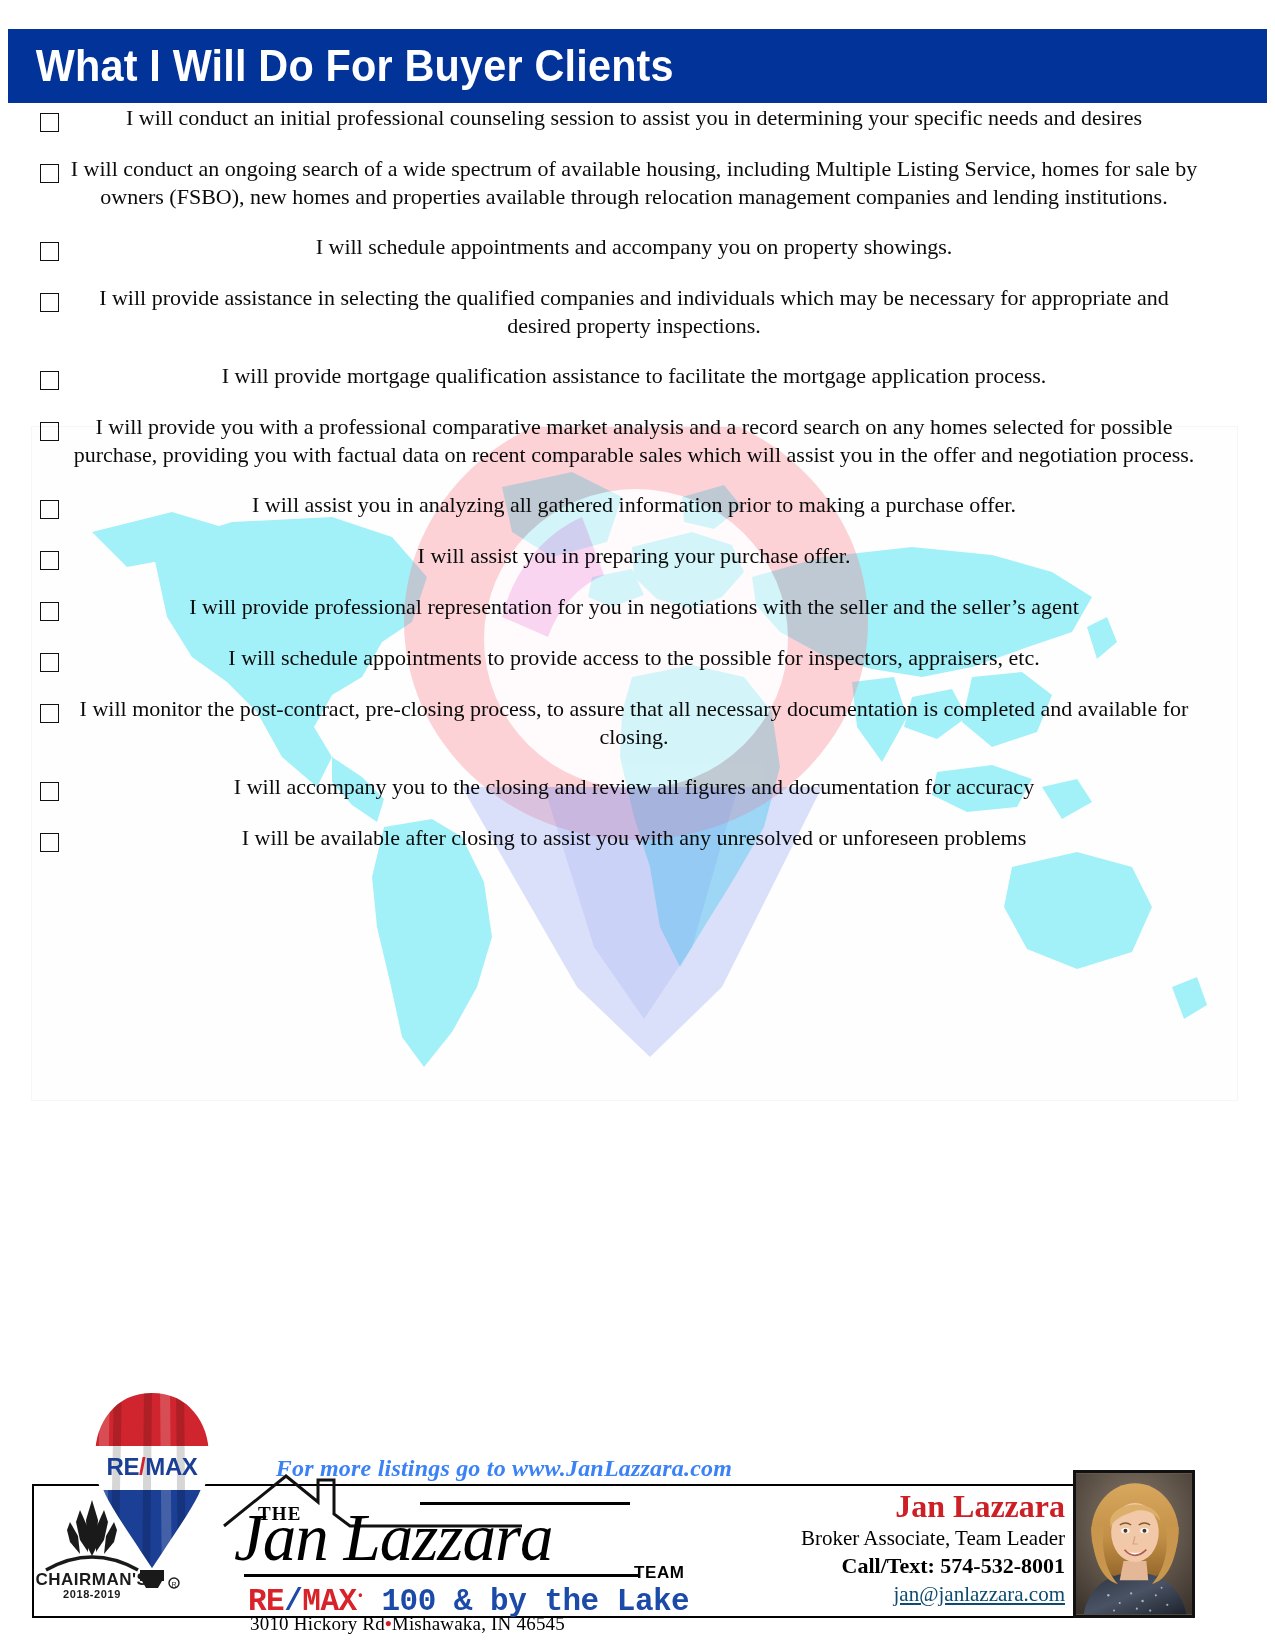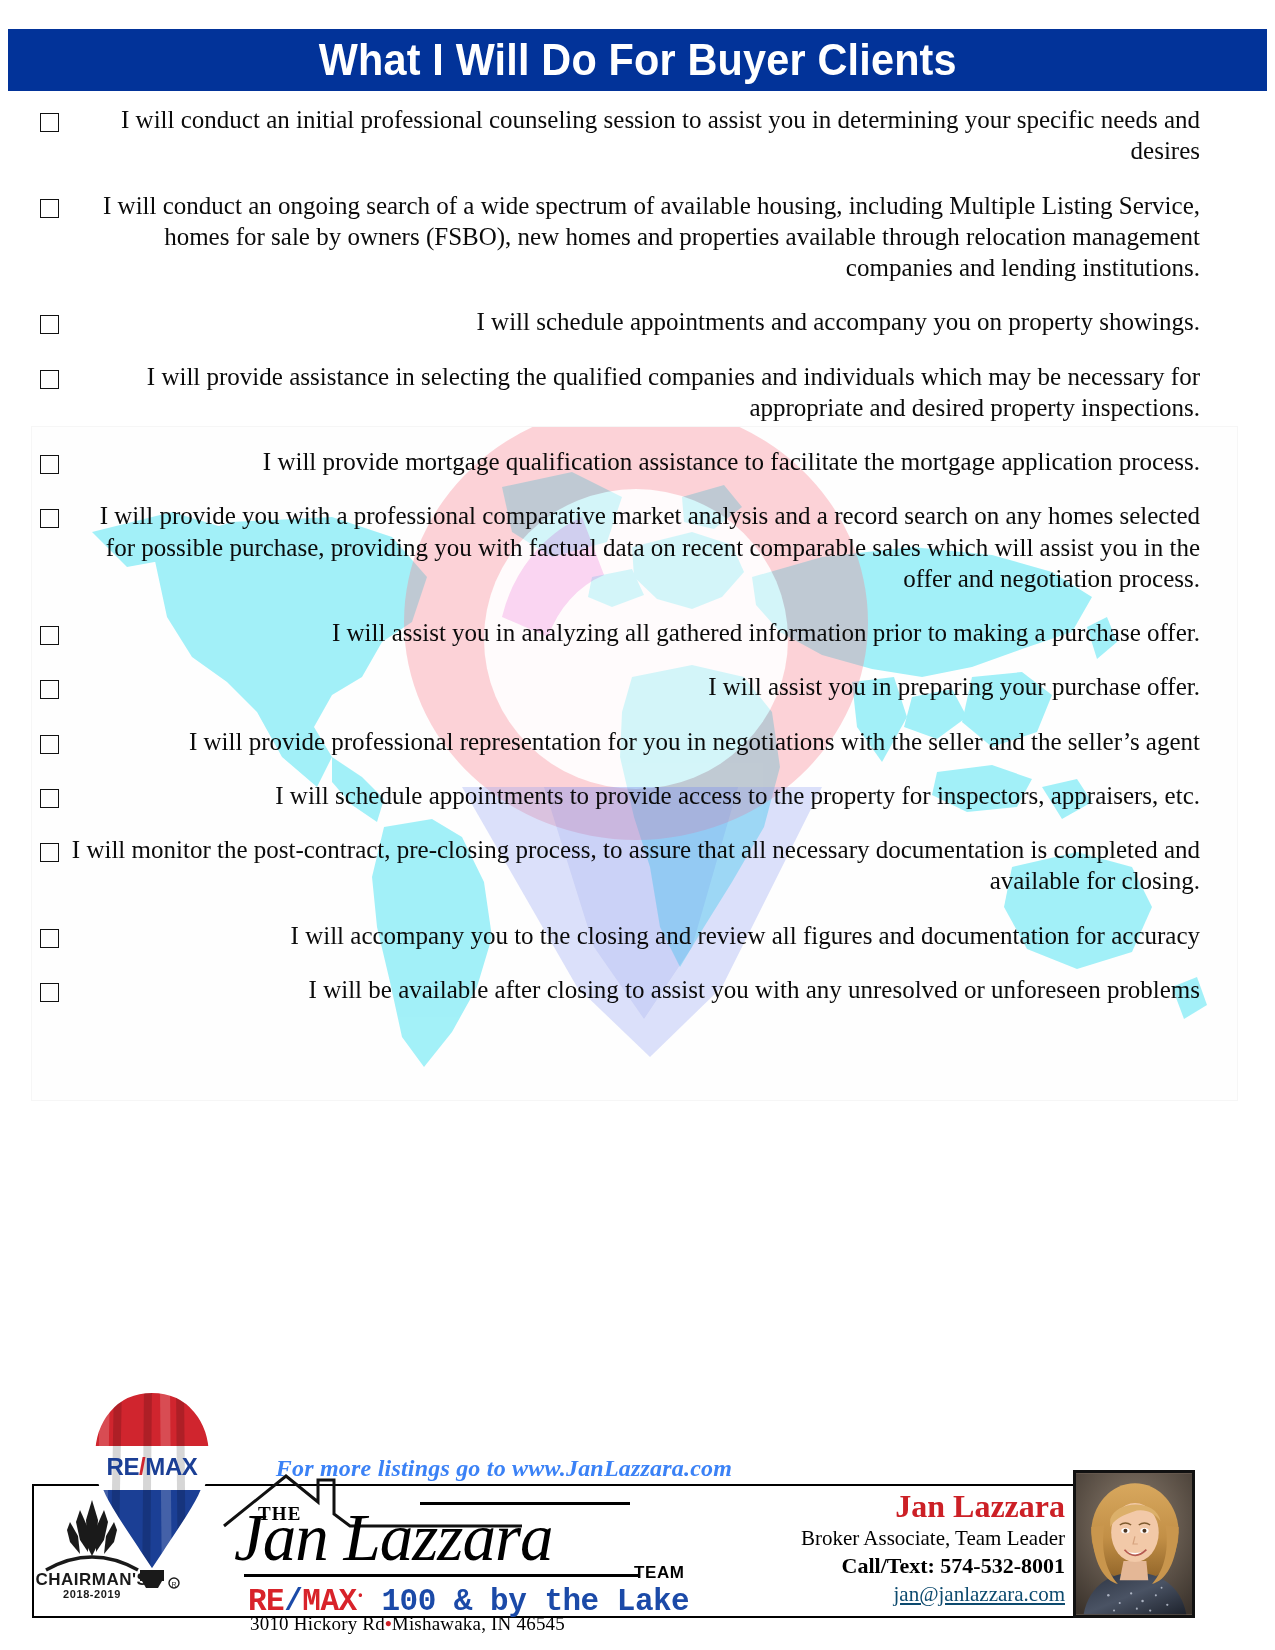--- a/index.html
+++ b/index.html
@@ -11,25 +11,25 @@
     position: relative;
     font-family: "Liberation Serif", "DejaVu Serif", serif;
     color: #000;
     overflow: hidden;
   }
 
   
   .header-banner {
     position: absolute;
     left: 8px; top: 29px;
-    width: 1259px; height: 62px;
+    width: 1259px; height: 74px;
     background: #023399;
     display: flex;
     align-items: center;
-    justify-content: center;
+    justify-content: flex-start;
   }
   .header-title {
     color: #ffffff;
     font-family: "Liberation Sans Narrow", "Liberation Sans", sans-serif;
     font-weight: bold;
     font-size: 45px;
     letter-spacing: 0.2px;
     transform: scaleX(0.92);
     white-space: nowrap;
   }
@@ -61,24 +61,24 @@
   .check-box {
     flex: 0 0 auto;
     width: 19px; height: 19px;
     border: 1.8px solid #111;
     margin-top: 9px;
     margin-right: 9px;
     background: transparent;
     box-sizing: border-box;
   }
   .check-text {
-    font-size: 25px;
+    font-size: 22px;
     line-height: 1.25;
     color: #0b0b0b;
-    text-align: right;
+    text-align: center;
     flex: 1 1 auto;
   }
 
   
   .footer-tagline {
     position: absolute;
     left: 4px; top: 1455px;
     width: 1000px;
     text-align: center;
     font-size: 24px;
@@ -303,21 +303,21 @@
   <div class="check-item">
     <span class="check-box"></span>
     <span class="check-text">I will assist you in preparing your purchase offer.</span>
   </div>
   <div class="check-item">
     <span class="check-box"></span>
     <span class="check-text">I will provide professional representation for you in negotiations with the seller and the seller’s agent</span>
   </div>
   <div class="check-item">
     <span class="check-box"></span>
-    <span class="check-text">I will schedule appointments to provide access to the property for inspectors, appraisers, etc.</span>
+    <span class="check-text">I will schedule appointments to provide access to the possible for inspectors, appraisers, etc.</span>
   </div>
   <div class="check-item">
     <span class="check-box"></span>
     <span class="check-text">I will monitor the post-contract, pre-closing process, to assure that all necessary documentation is completed and available for closing.</span>
   </div>
   <div class="check-item">
     <span class="check-box"></span>
     <span class="check-text">I will accompany you to the closing and review all figures and documentation for accuracy</span>
   </div>
   <div class="check-item">

